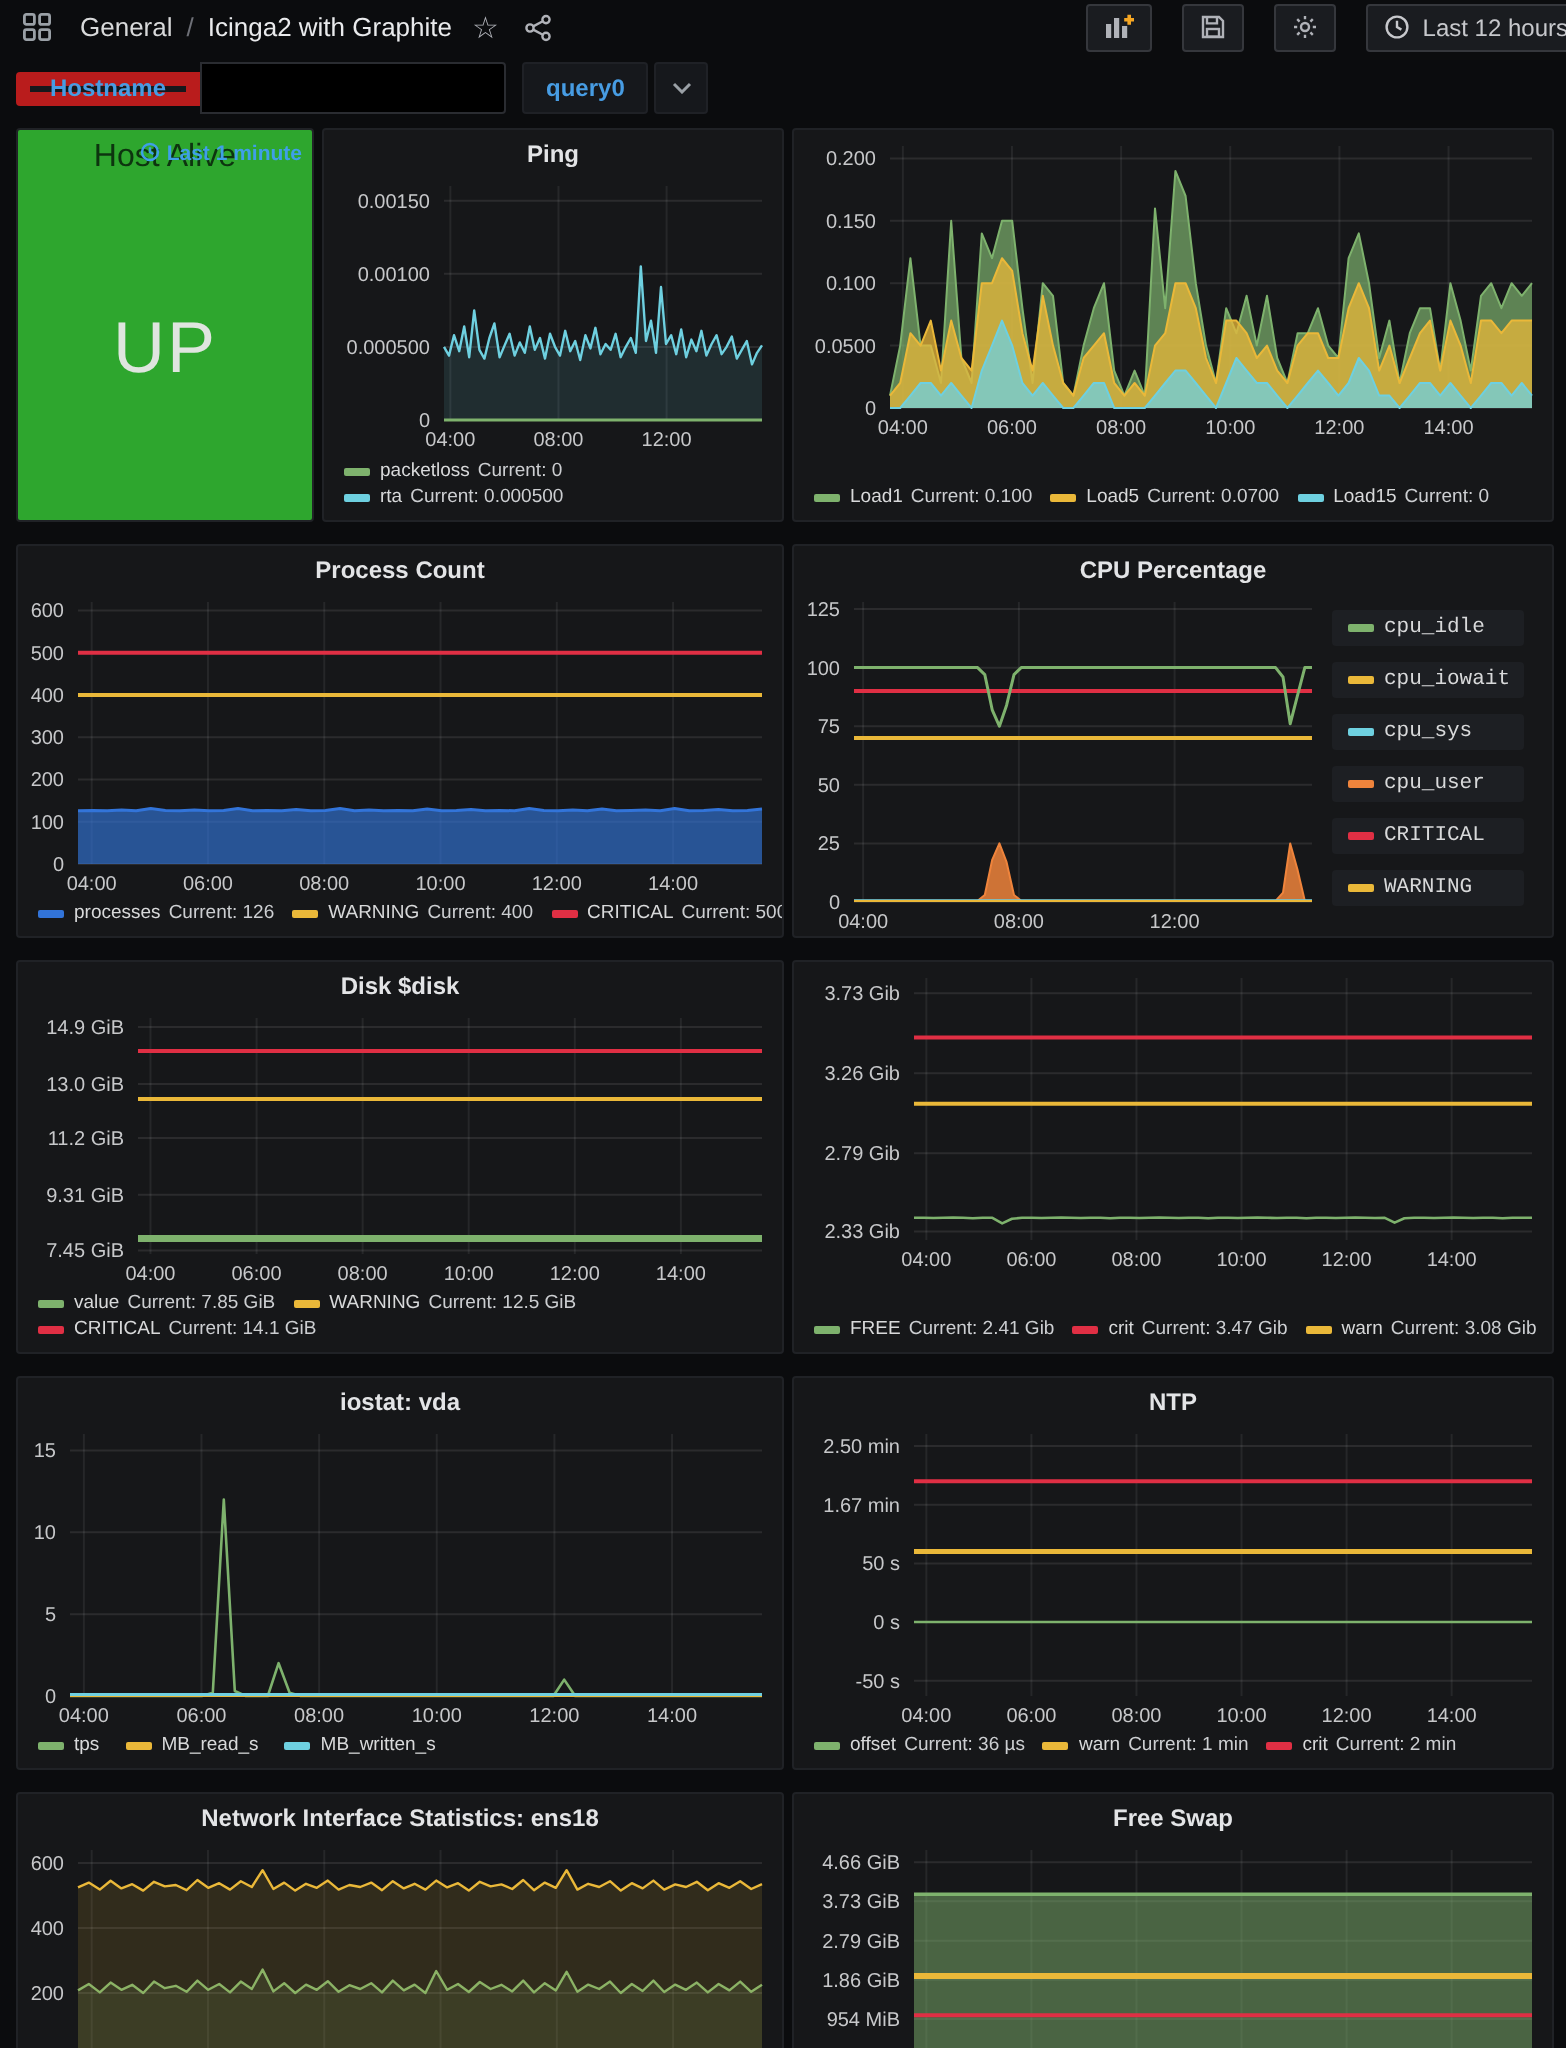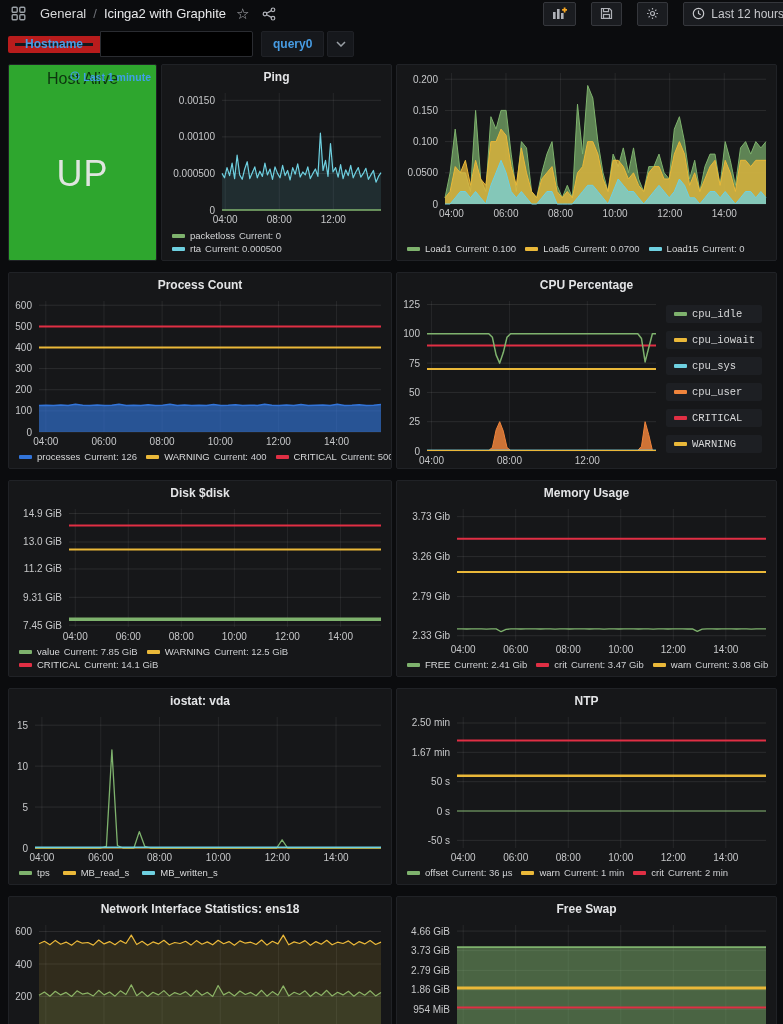--- a/index.html
+++ b/index.html
@@ -420,21 +420,20 @@
           </span>
           <span class="li">
             <span class="sw" style="background: rgb(224, 47, 68);"></span>
             <span class="ln">CRITICAL</span>
             <span class="lc">Current: 14.1 GiB</span>
           </span>
         </div>
     </div>
 
     <div class="panel">
-      <div class="ptitle">Memory Usage</div>
       <div class="chart"><svg width="379" height="156">
             <line x1="66.18" x2="66.18" y1="8" y2="139" stroke="rgba(255,255,255,0.07)"></line>
             <text x="66.18" y="152" fill="#c7c8ca" text-anchor="middle" font-size="10">04:00</text>
             <line x1="118.71000000000001" x2="118.71000000000001" y1="8" y2="139" stroke="rgba(255,255,255,0.07)"></line>
             <text x="118.71000000000001" y="152" fill="#c7c8ca" text-anchor="middle" font-size="10">06:00</text>
             <line x1="171.24" x2="171.24" y1="8" y2="139" stroke="rgba(255,255,255,0.07)"></line>
             <text x="171.24" y="152" fill="#c7c8ca" text-anchor="middle" font-size="10">08:00</text>
             <line x1="223.77" x2="223.77" y1="8" y2="139" stroke="rgba(255,255,255,0.07)"></line>
             <text x="223.77" y="152" fill="#c7c8ca" text-anchor="middle" font-size="10">10:00</text>
             <line x1="276.29999999999995" x2="276.29999999999995" y1="8" y2="139" stroke="rgba(255,255,255,0.07)"></line>

